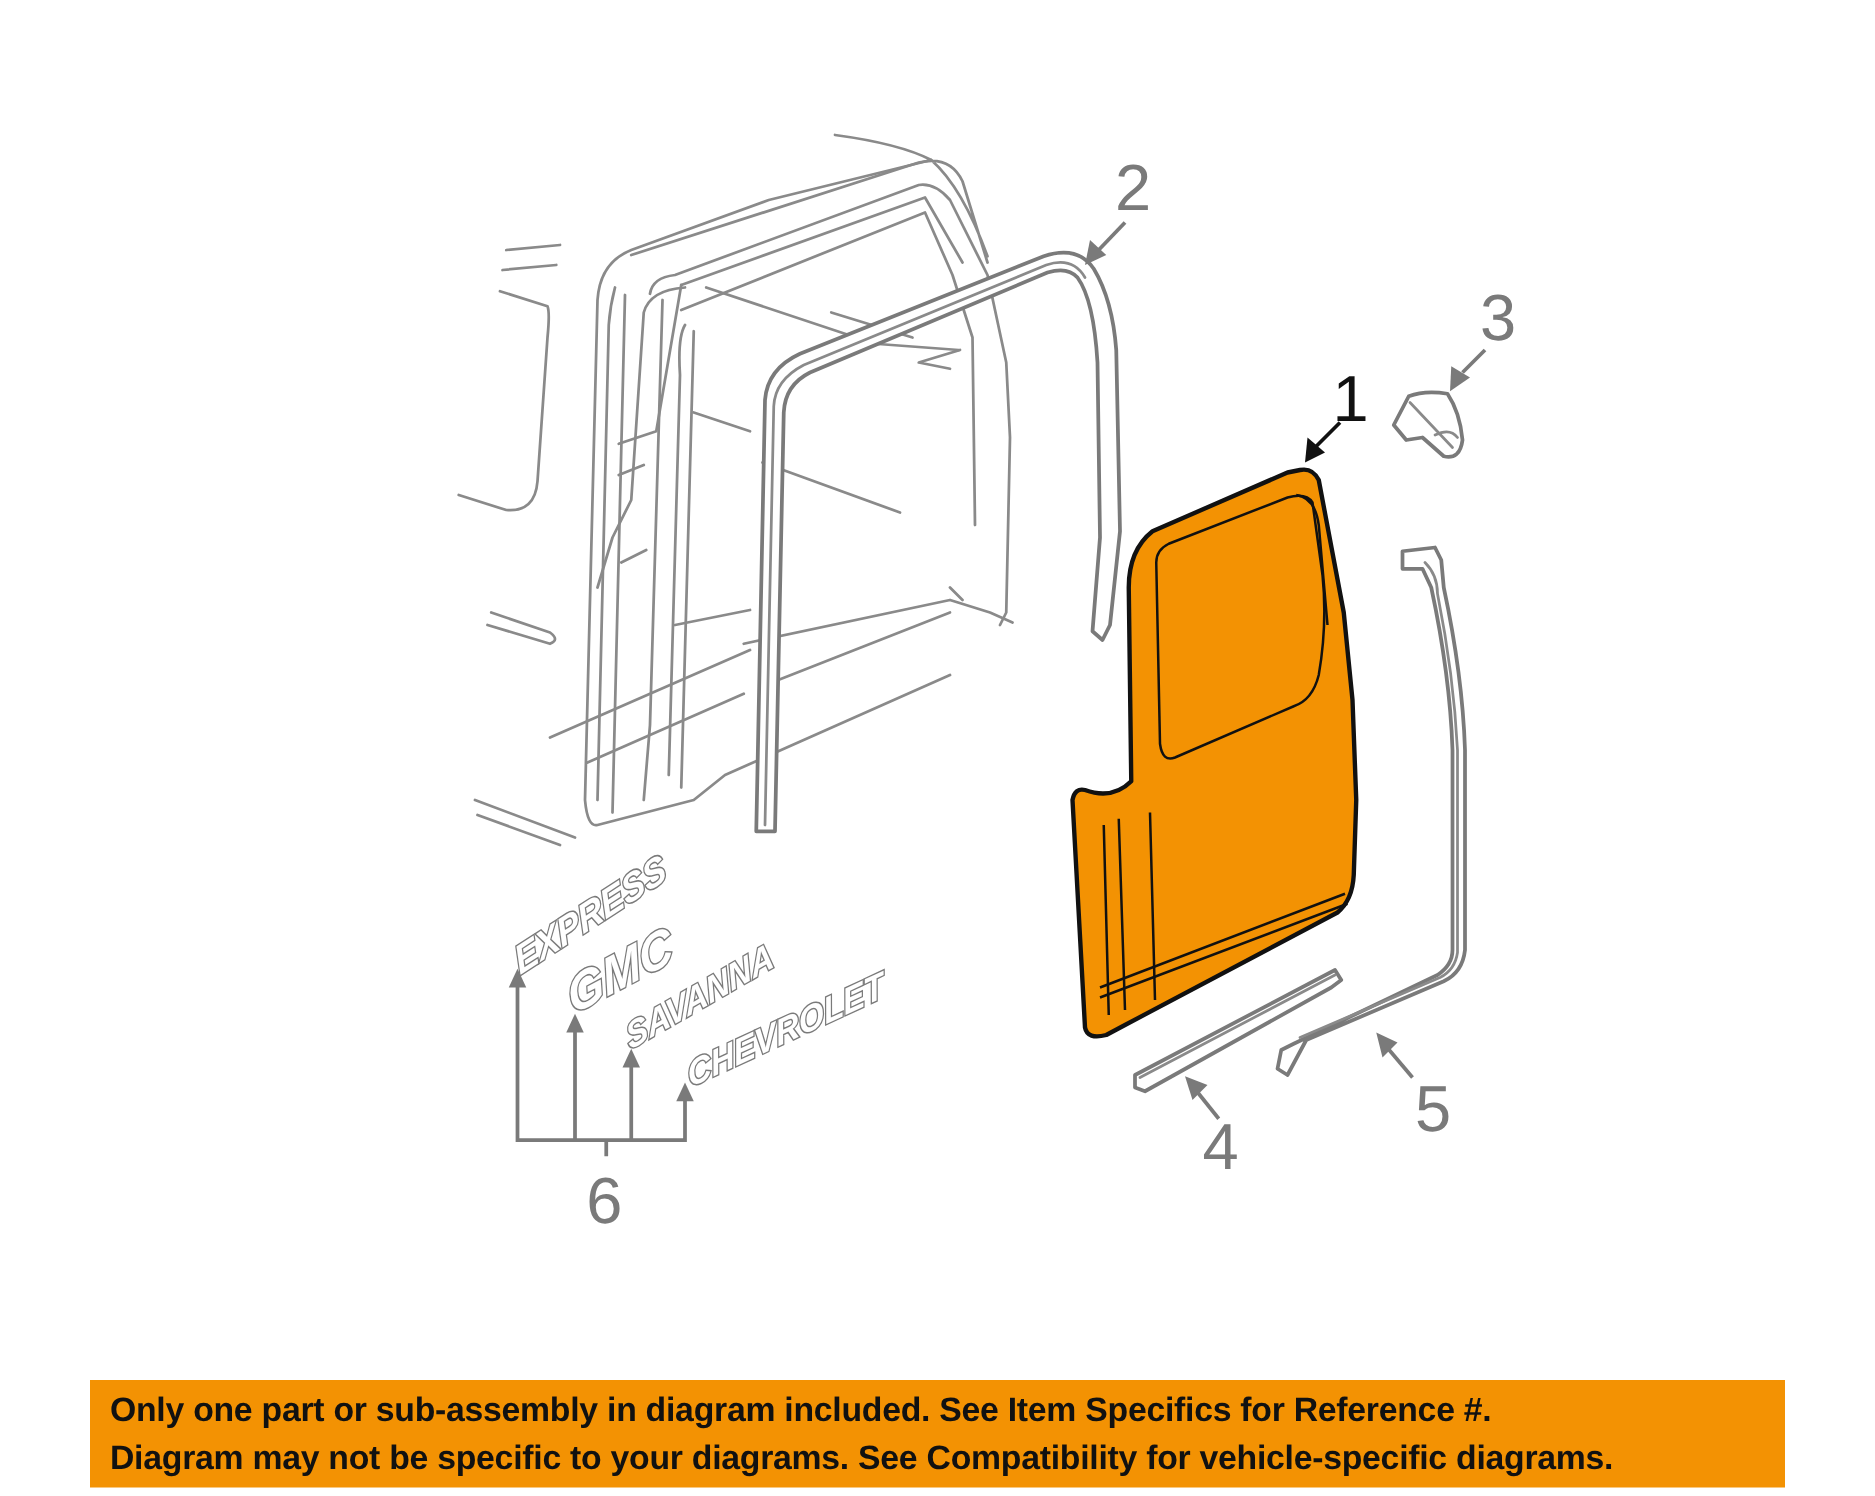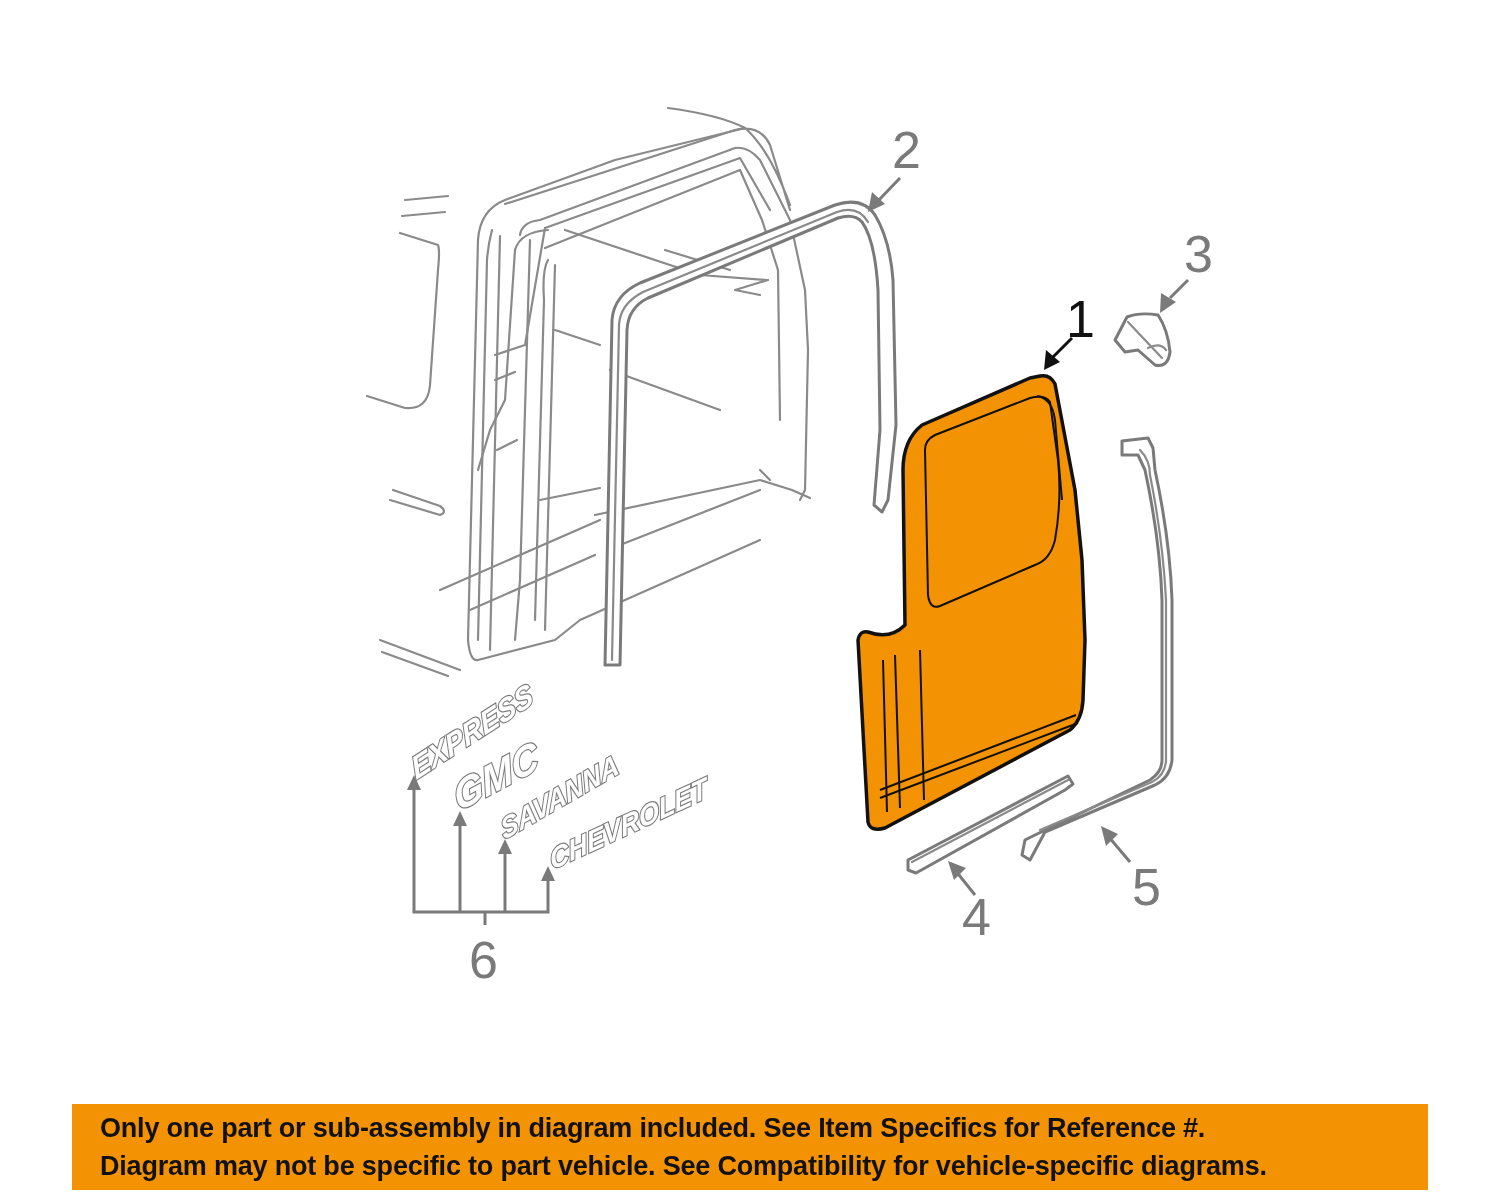--- a/index.html
+++ b/index.html
@@ -9,21 +9,21 @@
     .part-grey { fill: #ffffff; stroke: #7a7a7a; stroke-width: 3; stroke-linejoin: round; }
     .leader { stroke: #7a7a7a; stroke-width: 3; fill: none; }
     .leader-dark { stroke: #111; stroke-width: 3; fill: none; }
     .arrowhead { fill: #7a7a7a; }
     .arrowhead-dark { fill: #111; }
     .callout { font-family: "Liberation Sans", sans-serif; font-size: 52px; fill: #7a7a7a; }
     .callout-dark { font-family: "Liberation Sans", sans-serif; font-size: 52px; fill: #111; }
     .door { fill: #f39203; stroke: #111; stroke-width: 3.5; stroke-linejoin: round; }
     .door-line { fill: none; stroke: #111; stroke-width: 2; }
     .emblem { font-family: "Liberation Sans", sans-serif; font-style: italic; font-weight: bold; fill: #ffffff; stroke: #7a7a7a; stroke-width: 2.2; paint-order: stroke; }
-    #banner { position: absolute; left: 72px; top: 1104px; width: 1356px; height: 86px; background: #f39203; box-sizing: border-box; padding: 8px 28px; display: flex; flex-direction: column; justify-content: center; }
+    #banner { position: absolute; left: 72px; top: 1104px; width: 1356px; height: 86px; background: #f39203; box-sizing: border-box; padding: 8px 16px; display: flex; flex-direction: column; justify-content: center; }
     #banner .line { font-family: "Liberation Sans", sans-serif; font-weight: bold; font-size: 27px; color: #111111; line-height: 38px; white-space: nowrap; letter-spacing: -0.2px; }
   </style>
 </head>
 <body>
 
 <svg id="diagram" viewBox="0 0 1500 1100" xmlns="http://www.w3.org/2000/svg">
 
   <g>
     <path class="ghost" d="M405,200 L448,196 M402,216 L445,212 M400,233 L438,245 Q440,250 438,270 L430,385 Q428,410 405,408 L367,396"></path>
     <path class="ghost" d="M393,490 L440,506 Q448,512 440,515 L390,500"></path>
@@ -113,14 +113,14 @@
     <polygon class="arrowhead" points="414,775 407,790 421,790"></polygon>
     <polygon class="arrowhead" points="460,811 453,826 467,826"></polygon>
     <polygon class="arrowhead" points="505,839 498,854 512,854"></polygon>
     <polygon class="arrowhead" points="548,866 541,881 555,881"></polygon>
     <text class="callout" x="469" y="978">6</text>
   </g>
 </svg>
 
 <div id="banner">
   <div class="line">Only one part or sub-assembly in diagram included. See Item Specifics for Reference #.</div>
-  <div class="line">Diagram may not be specific to part vehicle. See Compatibility for vehicle-specific diagrams.</div>
+  <div class="line">Diagram may not be specific to your diagrams. See Compatibility for vehicle-specific diagrams.</div>
 </div>
 
 </body></html>

